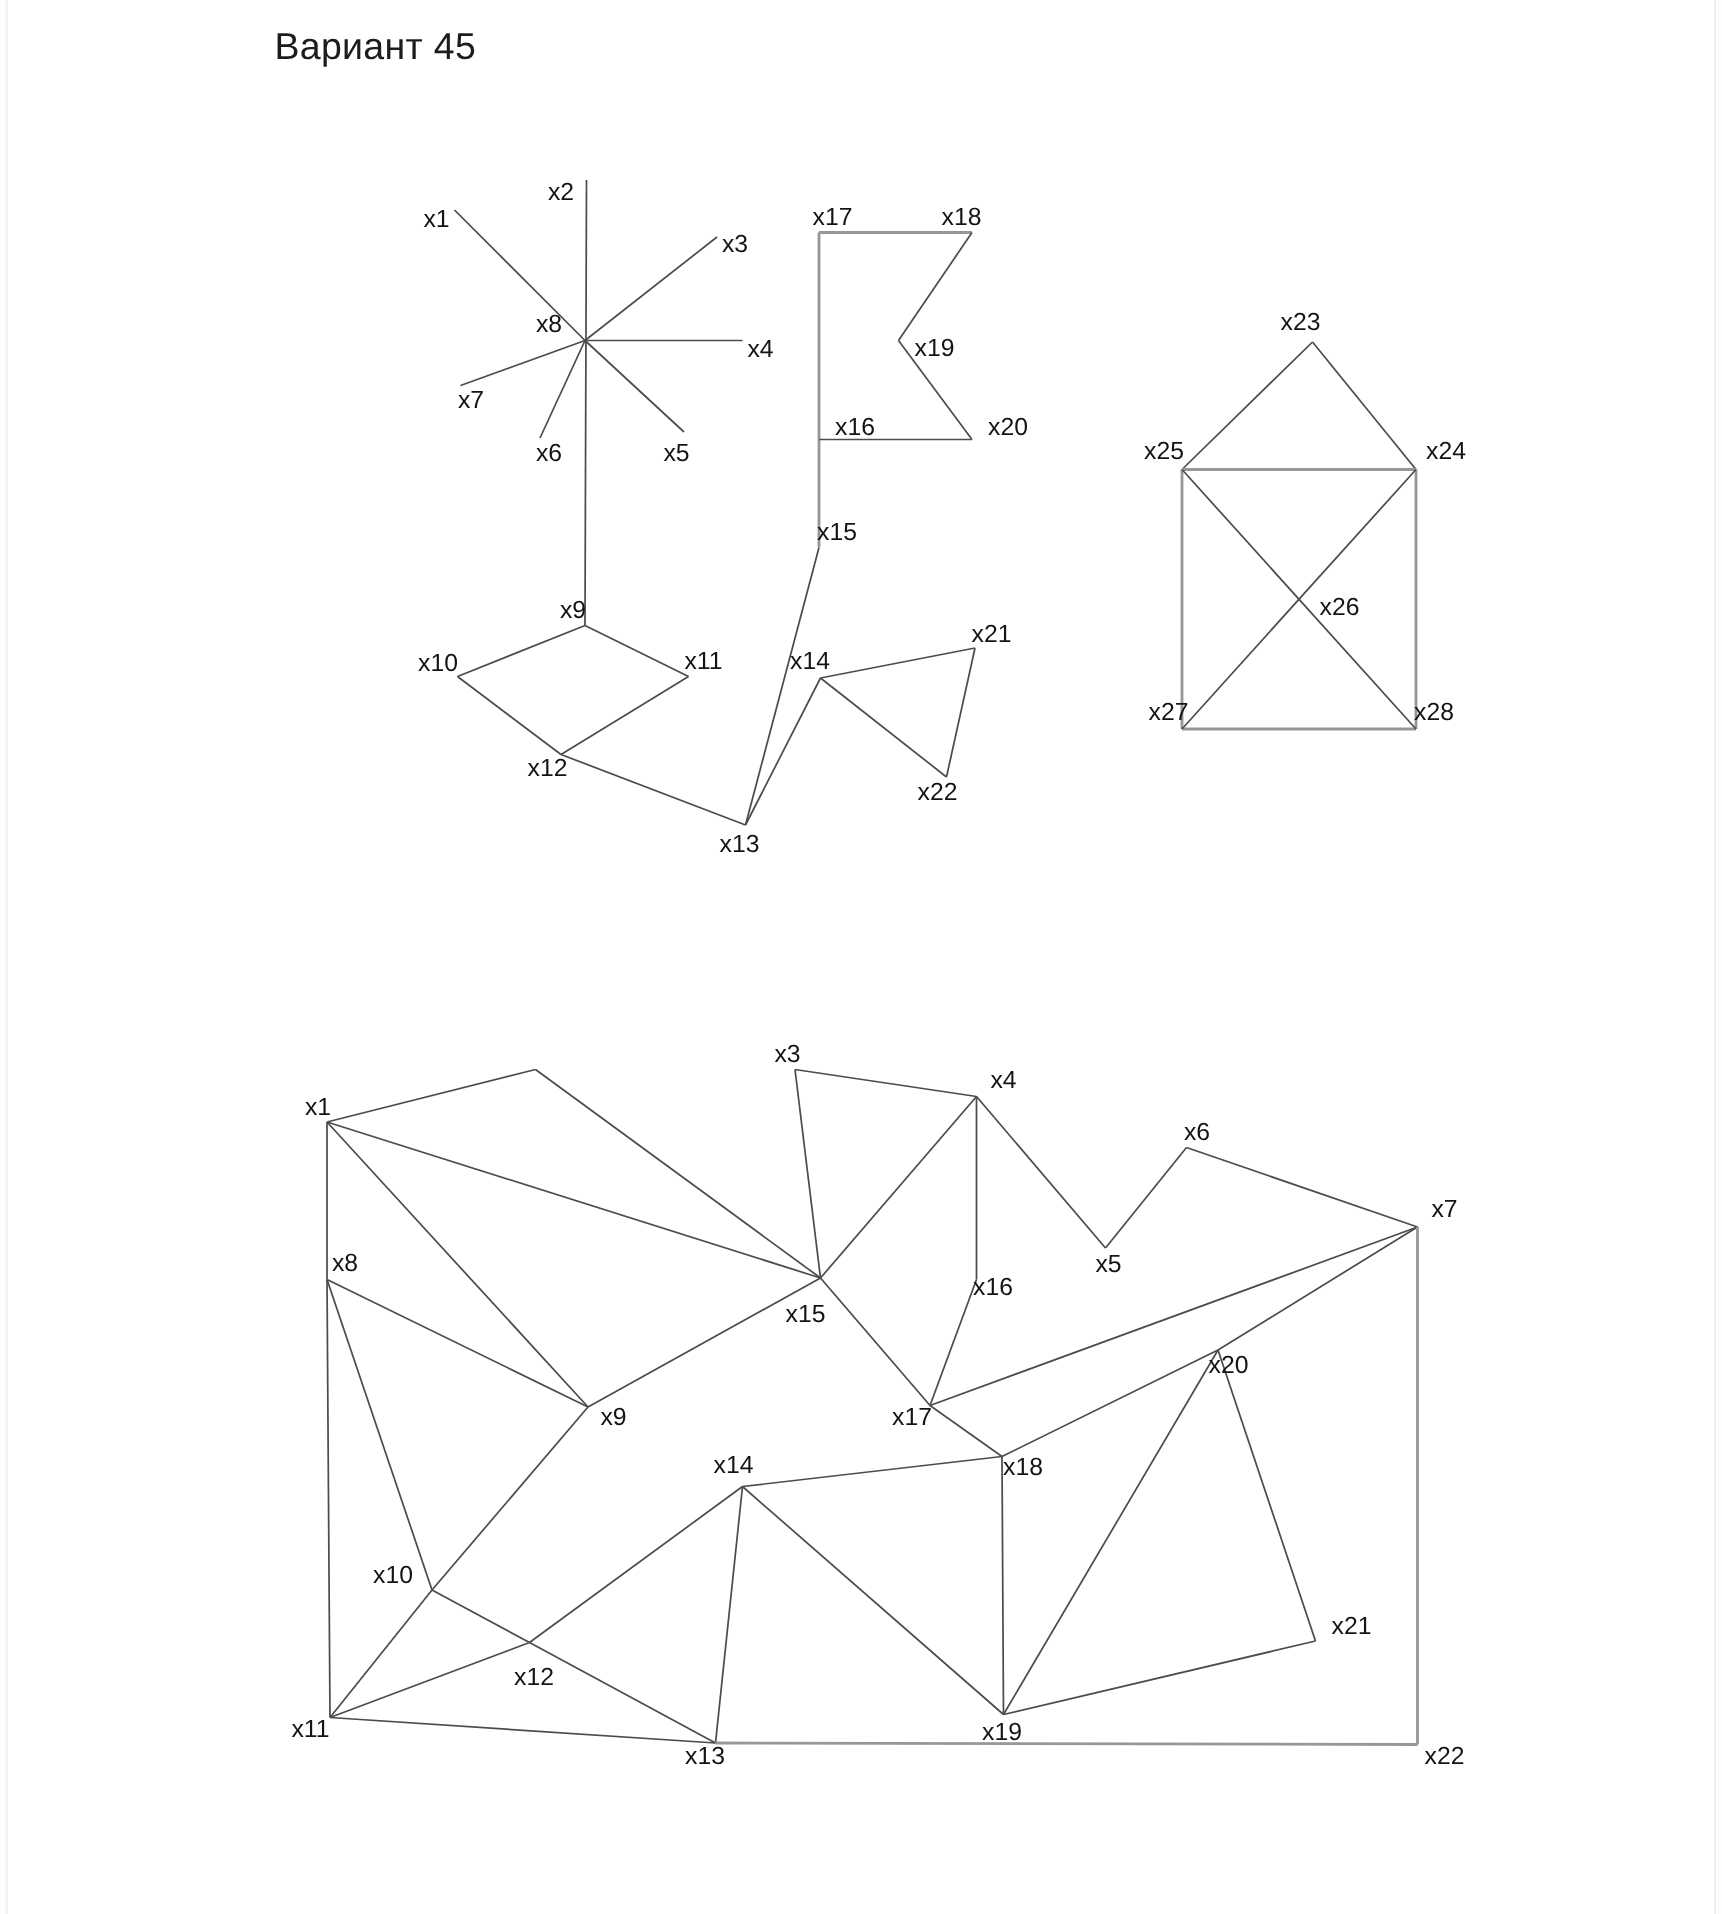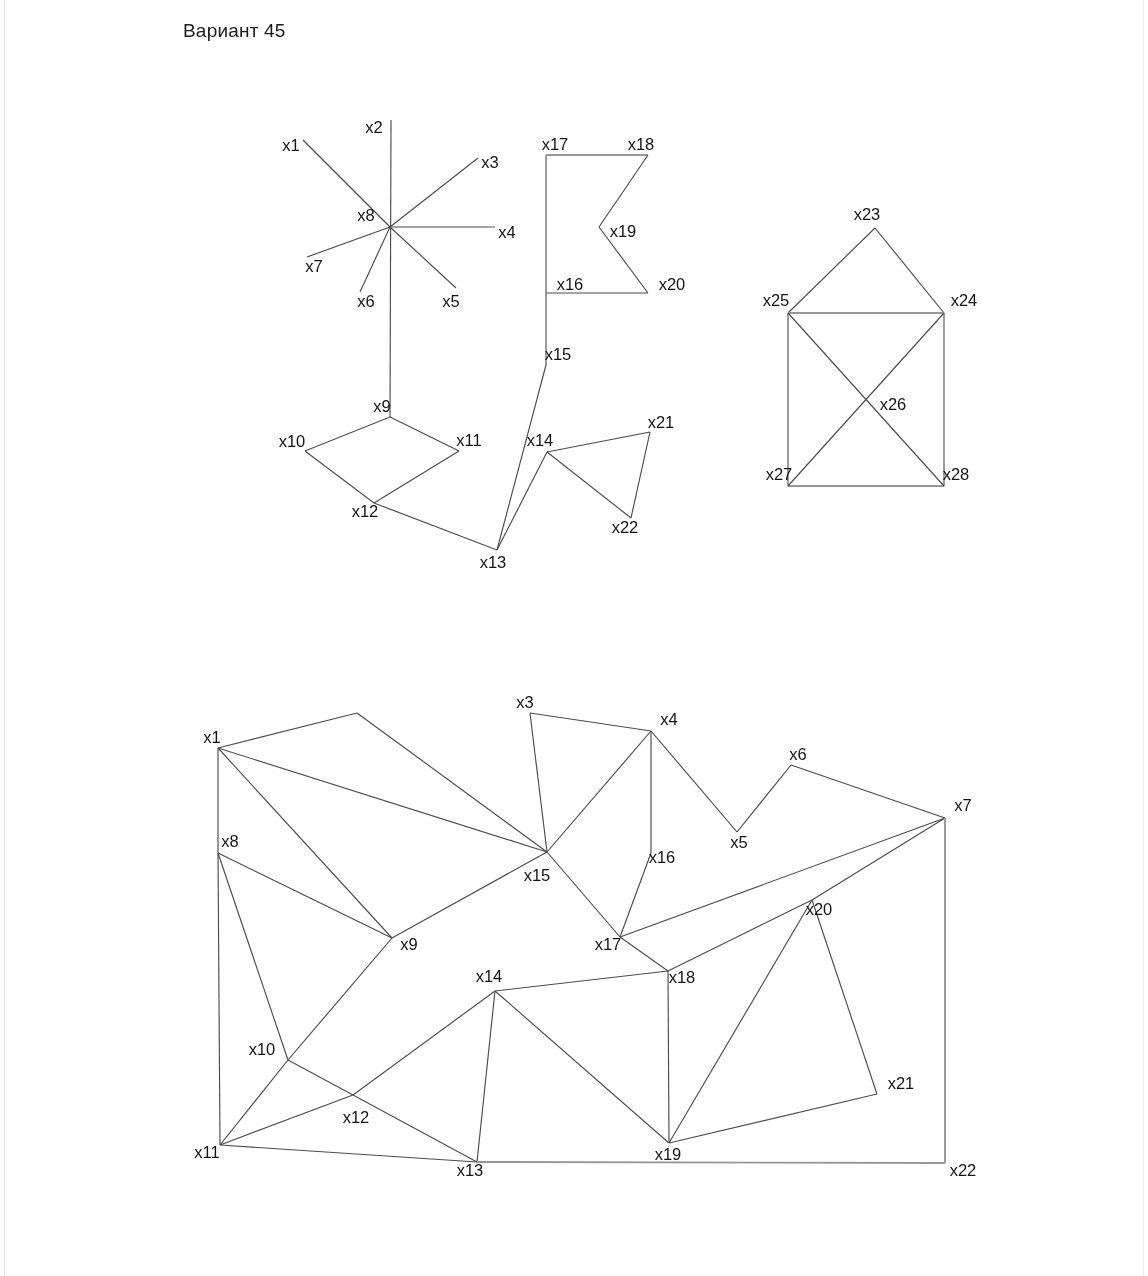--- a/index.html
+++ b/index.html
@@ -10,21 +10,21 @@
     overflow:hidden;
   }
   .page{
     position:absolute;top:0;bottom:0;left:4px;right:4px;
     background:#ffffff;
     border-left:1px solid #ededed;
     border-right:1px solid #ededed;
   }
   .doc-title{
     position:absolute;left:183px;top:18px;
-    font-size:19px;line-height:26px;color:#1c1c1c;
+    font-size:25px;line-height:26px;color:#1c1c1c;
     letter-spacing:0.2px;
     text-align:center;
   }
   svg.diagram{position:absolute;left:0;top:0;}
   .edge{stroke:#4c4c4c;stroke-width:1.15;fill:none;}
   .edge.soft{stroke:#979797;stroke-width:1.9;}
   .vlabel{
     font-family:"Liberation Sans",sans-serif;
     font-size:16.5px;fill:#141414;text-anchor:middle;
   }

